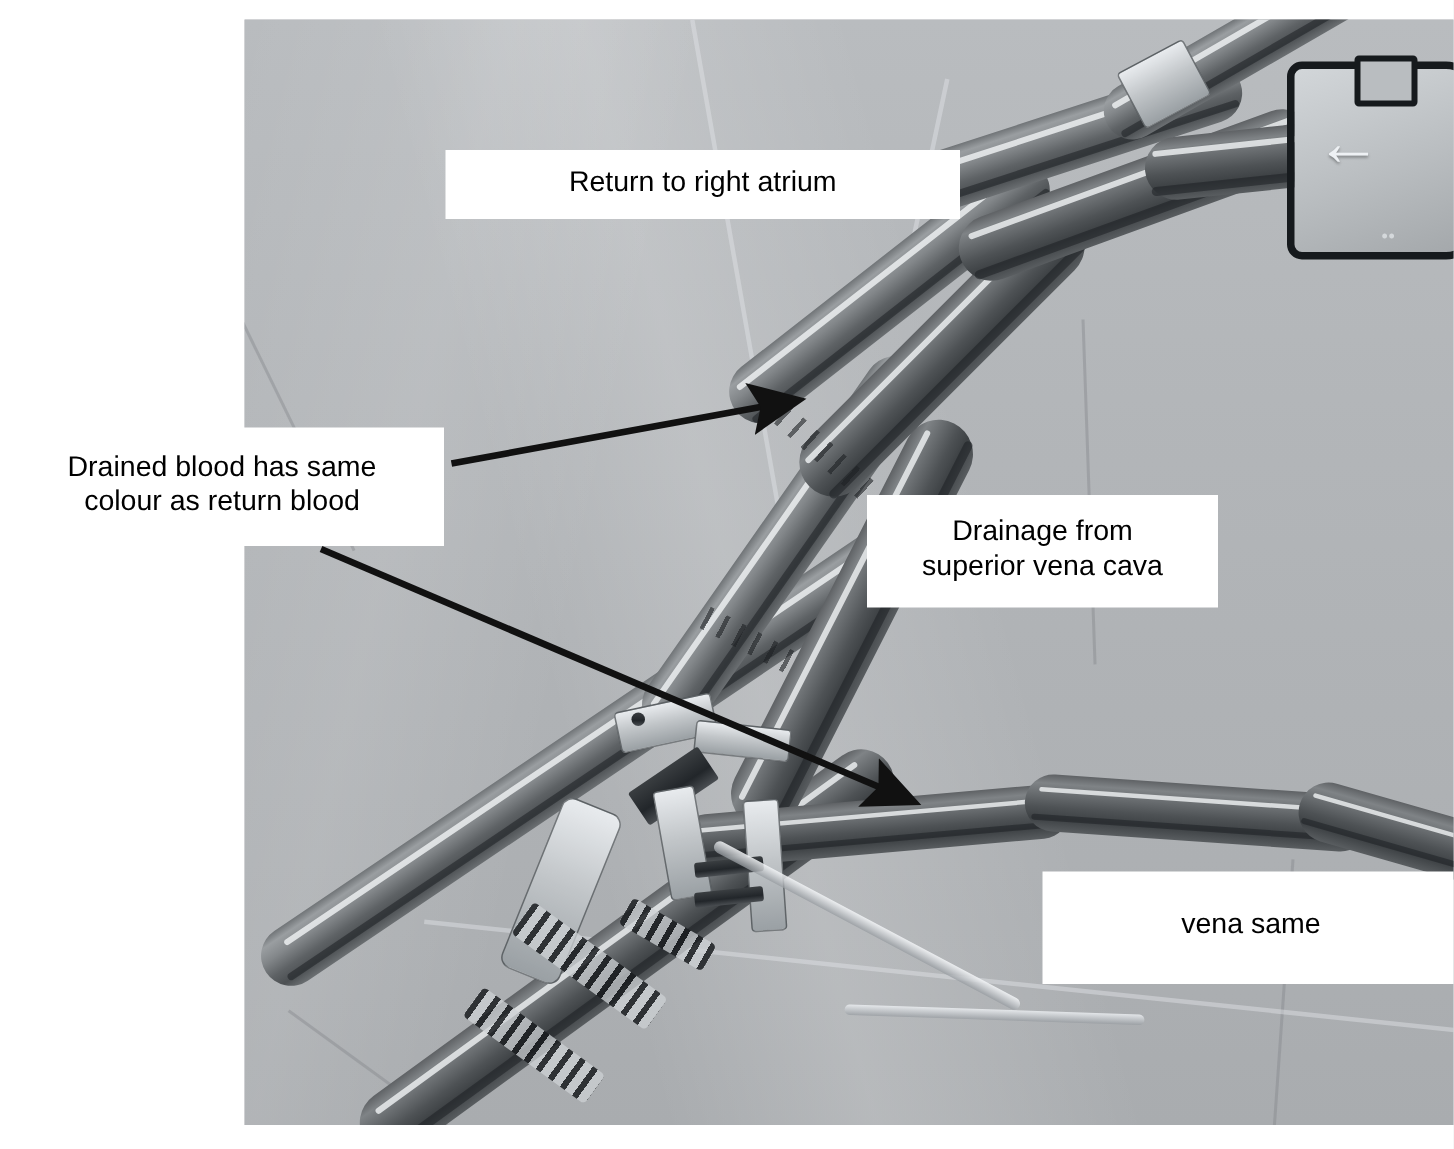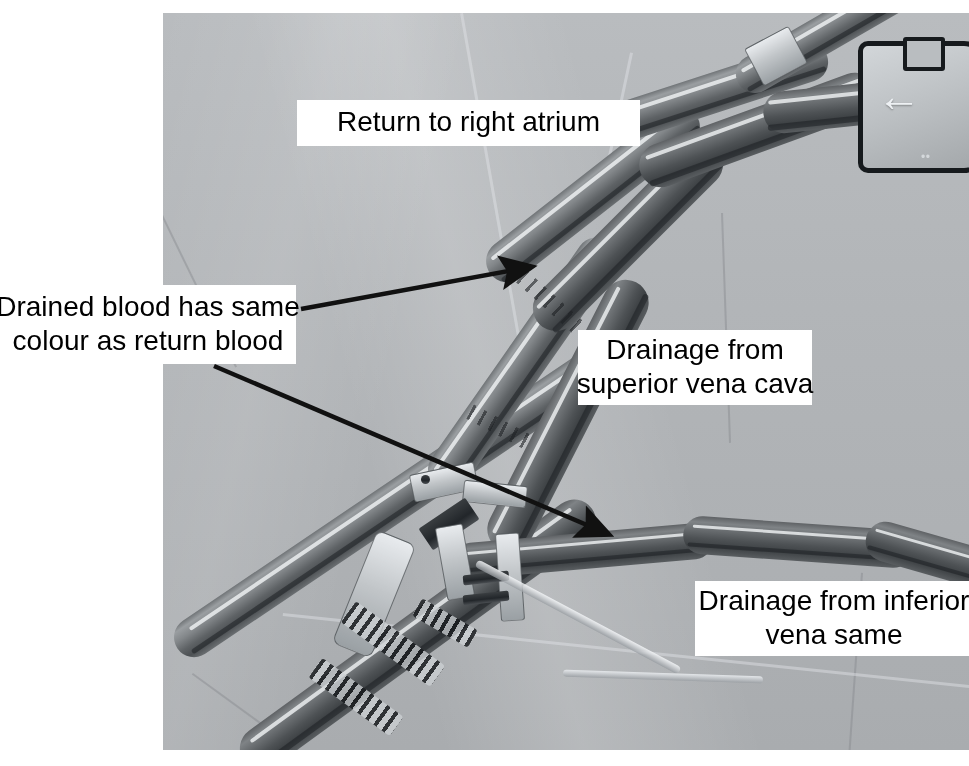--- a/index.html
+++ b/index.html
@@ -149,21 +149,21 @@
     color: rgba(225,229,232,0.75);
     font-size: 12px;
     letter-spacing: 0.5px;
   }
 
   
   .label {
     position: absolute;
     background: #ffffff;
     color: #000000;
-    font-size: 28px;
+    font-size: 19px;
     line-height: 1.18;
     text-align: center;
     padding: 6px 14px 8px 14px;
     box-sizing: border-box;
     white-space: nowrap;
   }
   .label.outside { background: transparent; }
 
   #arrows {
     position: absolute;
@@ -331,17 +331,16 @@
 
   <div class="label" style="left:578px; top:330px; width:234px; height:75px;
               display:flex; flex-direction:column; align-items:center; justify-content:center;">
     <span>Drainage from</span>
     <span>superior vena cava</span>
   </div>
 
   <div class="label" style="left:695px; top:581px; width:274px; height:75px;
               display:flex; flex-direction:column; align-items:center; justify-content:center;
               padding-left:8px; padding-right:4px;">
-    <span>Drainage from inferior</span>
     <span>vena same</span>
   </div>
 
 </div>
 
 </body></html>

